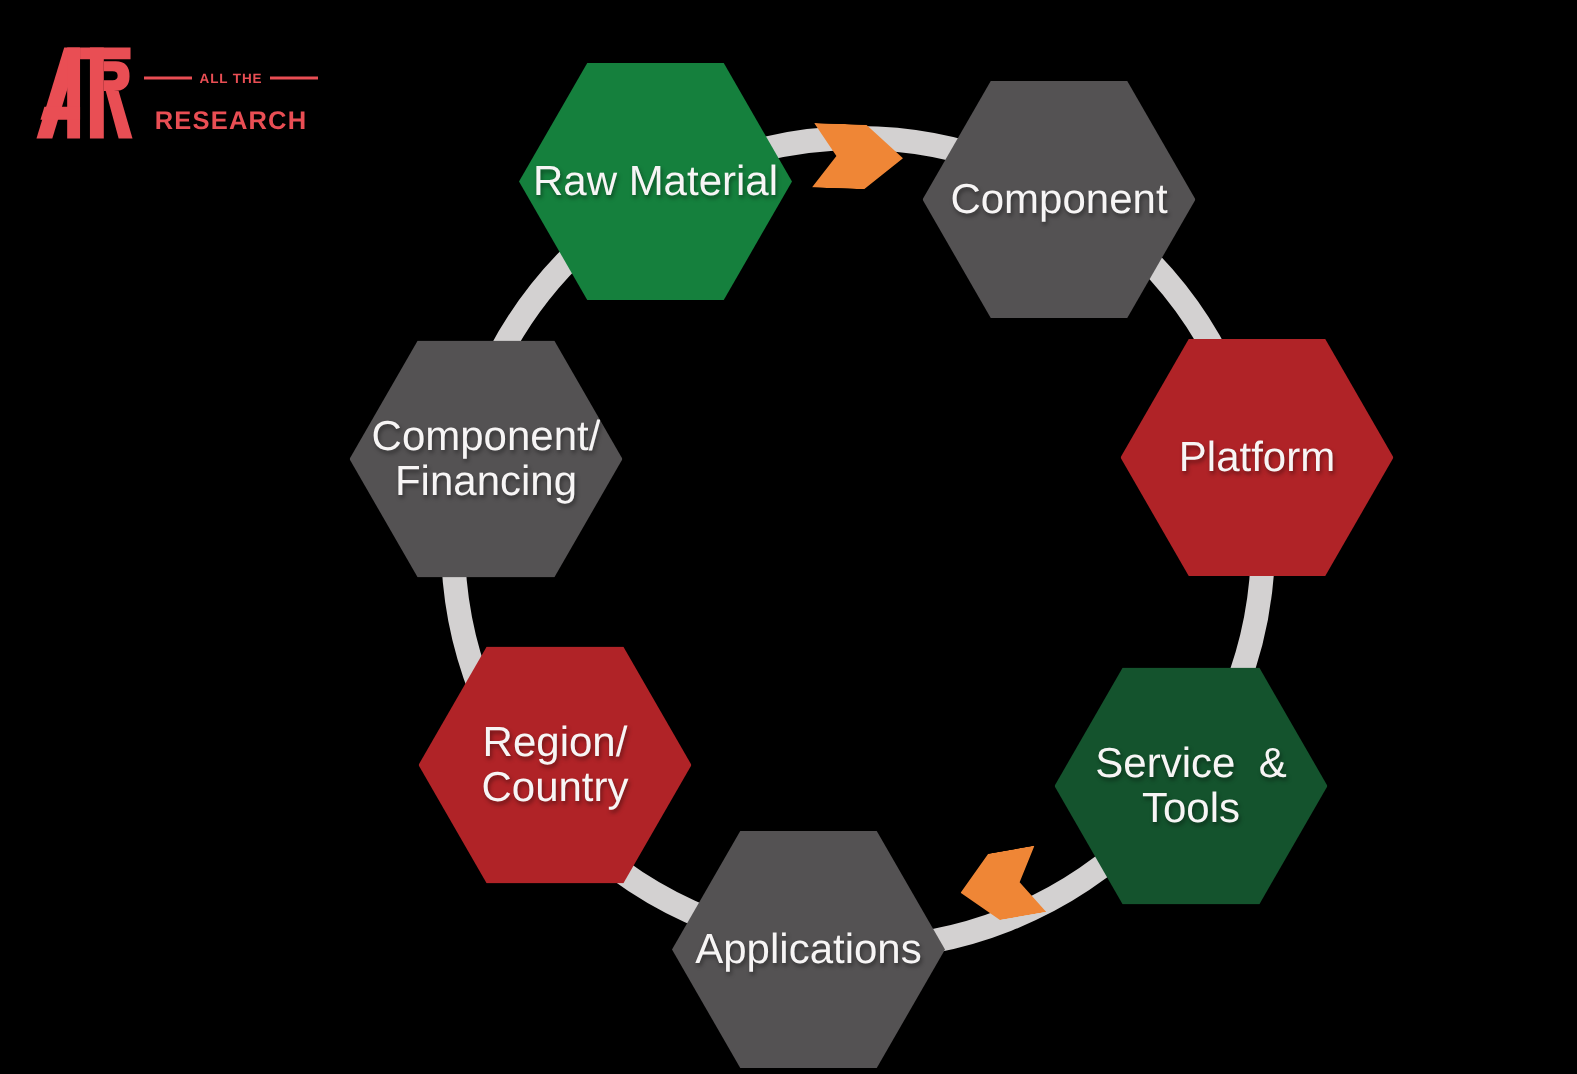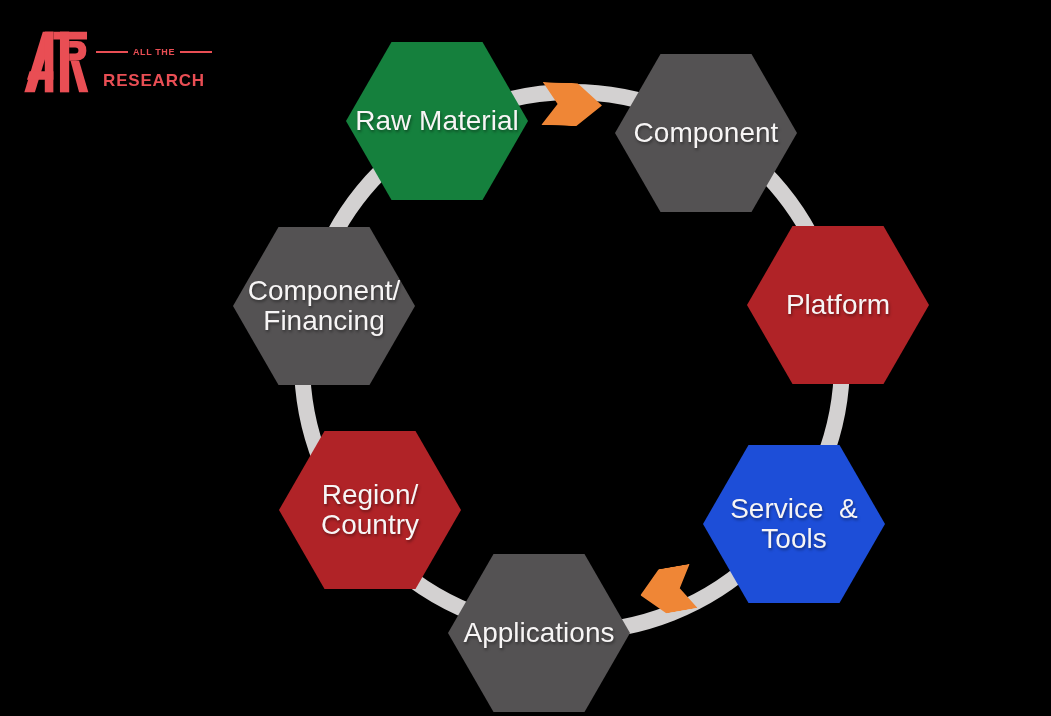--- a/index.html
+++ b/index.html
@@ -86,21 +86,21 @@
   <div class="hex hex-component" style="background: rgb(84, 82, 83);">
     <div class="hex-line">Component</div>
 
   </div>
 
   <div class="hex hex-platform" style="background: rgb(176, 35, 39);">
     <div class="hex-line">Platform</div>
 
   </div>
 
-  <div class="hex hex-service" style="background: #1d4ed8;">
+  <div class="hex hex-service" style="background: #14532d;">
     <div class="hex-line">Service  &amp;</div>
     <div class="hex-line">Tools</div>
   </div>
 
   <div class="hex hex-region" style="background: rgb(176, 35, 39);">
     <div class="hex-line">Region/</div>
     <div class="hex-line">Country</div>
   </div>
 
   <div class="hex hex-applications" style="background: rgb(84, 82, 83);">

